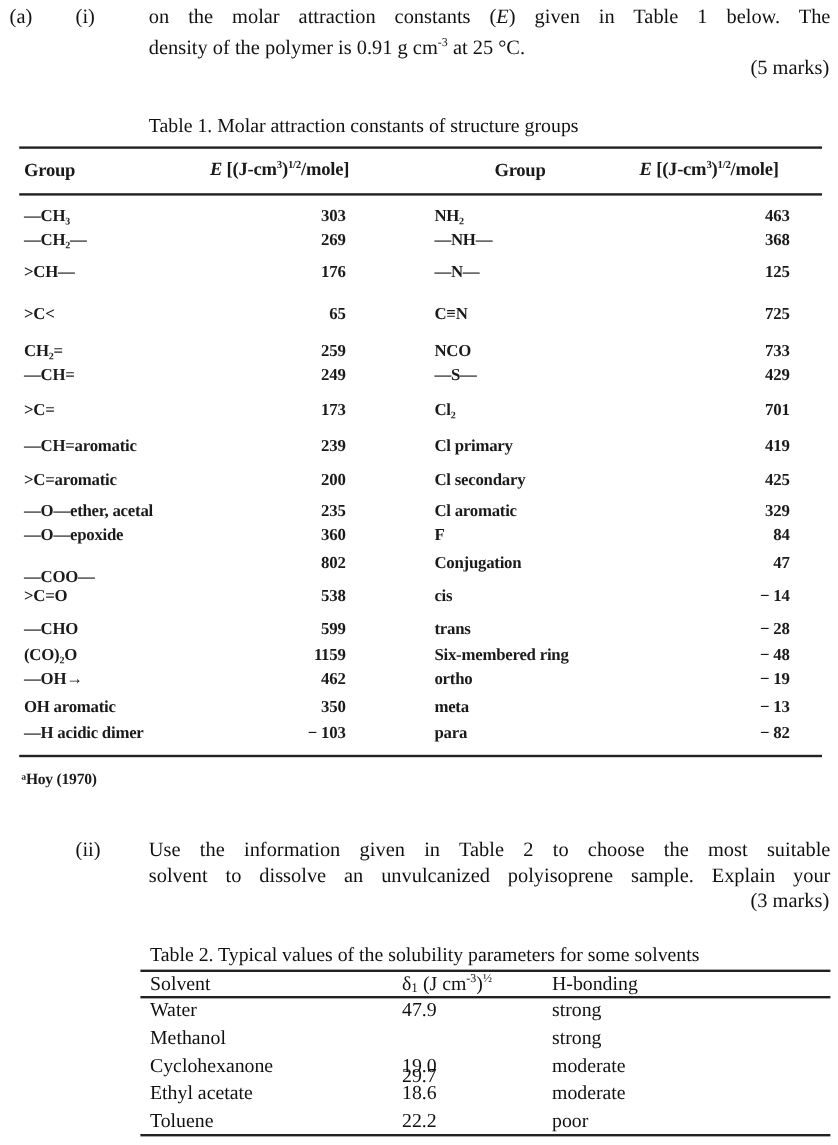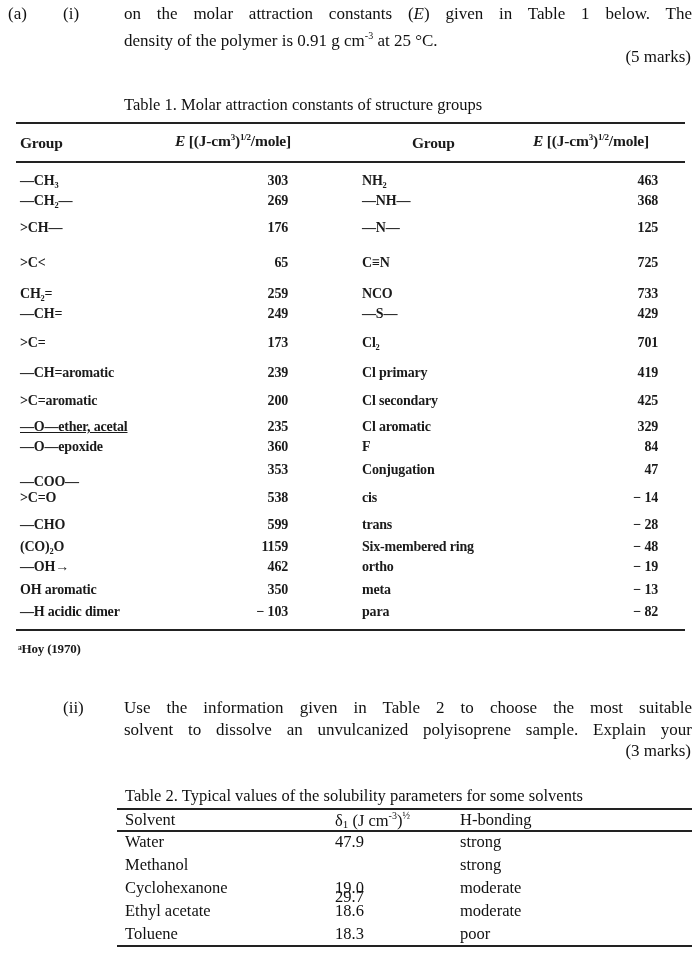--- a/index.html
+++ b/index.html
@@ -74,30 +74,30 @@
     <div class="abs t1" style="left: 362px; top: 335px;">Cl₂</div>
     <div class="abs t1 num" style="left: 598px; top: 335px;">701</div>
     <div class="abs t1" style="left: 20px; top: 365px;">—CH=aromatic</div>
     <div class="abs t1 num" style="left: 228px; top: 365px;">239</div>
     <div class="abs t1" style="left: 362px; top: 365px;">Cl primary</div>
     <div class="abs t1 num" style="left: 598px; top: 365px;">419</div>
     <div class="abs t1" style="left: 20px; top: 393px;">&gt;C=aromatic</div>
     <div class="abs t1 num" style="left: 228px; top: 393px;">200</div>
     <div class="abs t1" style="left: 362px; top: 393px;">Cl secondary</div>
     <div class="abs t1 num" style="left: 598px; top: 393px;">425</div>
-    <div class="abs t1" style="left: 20px; top: 419px; text-decoration: underline;">—O—ether, acetal</div>
+    <div class="abs t1" style="left: 20px; top: 419px;">—O—ether, acetal</div>
     <div class="abs t1 num" style="left: 228px; top: 419px;">235</div>
     <div class="abs t1" style="left: 362px; top: 419px;">Cl aromatic</div>
     <div class="abs t1 num" style="left: 598px; top: 419px;">329</div>
     <div class="abs t1" style="left: 20px; top: 439px;">—O—epoxide</div>
     <div class="abs t1 num" style="left: 228px; top: 439px;">360</div>
     <div class="abs t1" style="left: 362px; top: 439px;">F</div>
     <div class="abs t1 num" style="left: 598px; top: 439px;">84</div>
     <div class="abs t1" style="left: 20px; top: 474px; text-align: right;">—COO—</div>
-    <div class="abs t1 num" style="left: 228px; top: 462px;">353</div>
+    <div class="abs t1 num" style="left: 228px; top: 462px;">802</div>
     <div class="abs t1" style="left: 362px; top: 462px;">Conjugation</div>
     <div class="abs t1 num" style="left: 598px; top: 462px;">47</div>
     <div class="abs t1" style="left: 20px; top: 490px;">&gt;C=O</div>
     <div class="abs t1 num" style="left: 228px; top: 490px;">538</div>
     <div class="abs t1" style="left: 362px; top: 490px;">cis</div>
     <div class="abs t1 num" style="left: 598px; top: 490px;">− 14</div>
     <div class="abs t1" style="left: 20px; top: 517px;">—CHO</div>
     <div class="abs t1 num" style="left: 228px; top: 517px;">599</div>
     <div class="abs t1" style="left: 362px; top: 517px;">trans</div>
     <div class="abs t1 num" style="left: 598px; top: 517px;">− 28</div>
@@ -143,17 +143,17 @@
     <div class="abs t2" style="left: 125px; top: 855px;">Methanol</div>
     <div class="abs t2" style="left: 335px; top: 855px; margin-top: 32px;">29.7</div>
     <div class="abs t2" style="left: 460px; top: 855px;">strong</div>
     <div class="abs t2" style="left: 125px; top: 878px;">Cyclohexanone</div>
     <div class="abs t2" style="left: 335px; top: 878px;">19.0</div>
     <div class="abs t2" style="left: 460px; top: 878px;">moderate</div>
     <div class="abs t2" style="left: 125px; top: 901px;">Ethyl acetate</div>
     <div class="abs t2" style="left: 335px; top: 901px;">18.6</div>
     <div class="abs t2" style="left: 460px; top: 901px;">moderate</div>
     <div class="abs t2" style="left: 125px; top: 924px;">Toluene</div>
-    <div class="abs t2" style="left: 335px; top: 924px;">18.3</div>
+    <div class="abs t2" style="left: 335px; top: 924px;">22.2</div>
     <div class="abs t2" style="left: 460px; top: 924px;">poor</div>
   </div>
 
 <div class="rule thin" style="left:117px; width:575px; top:945px;"></div>
 
 </body></html>

